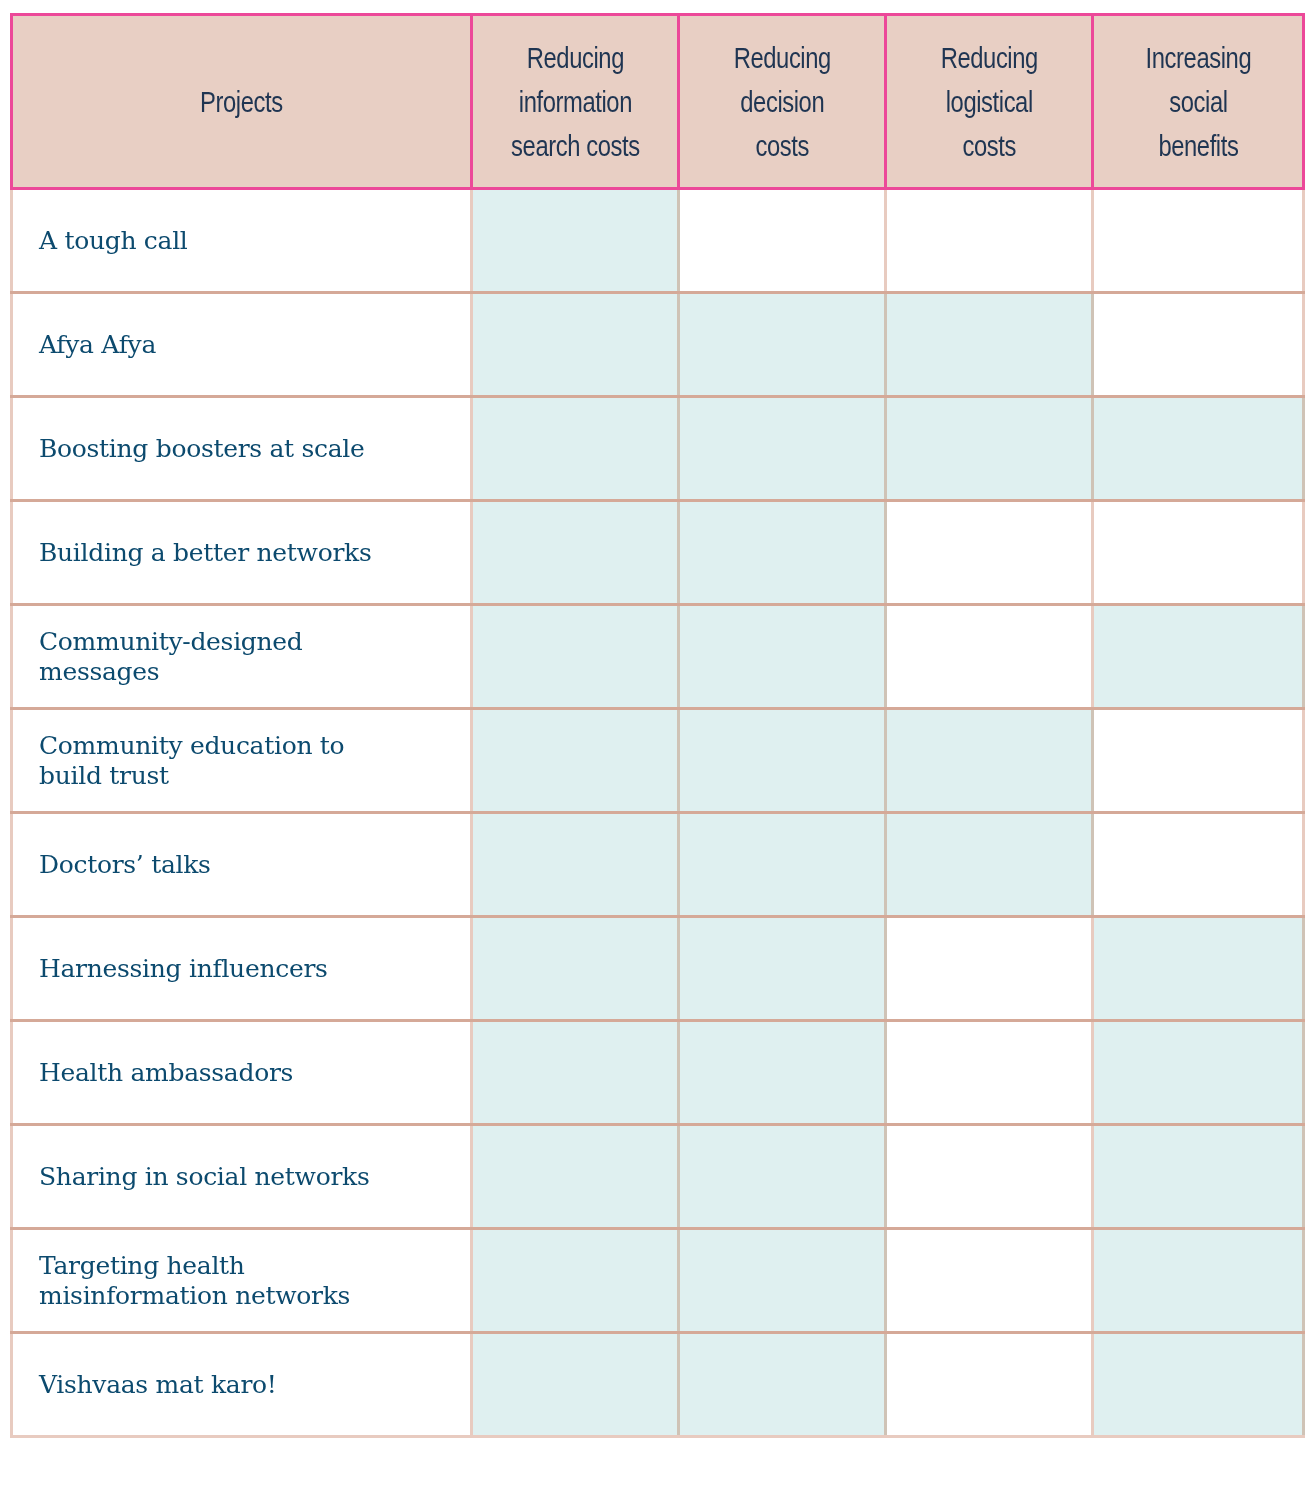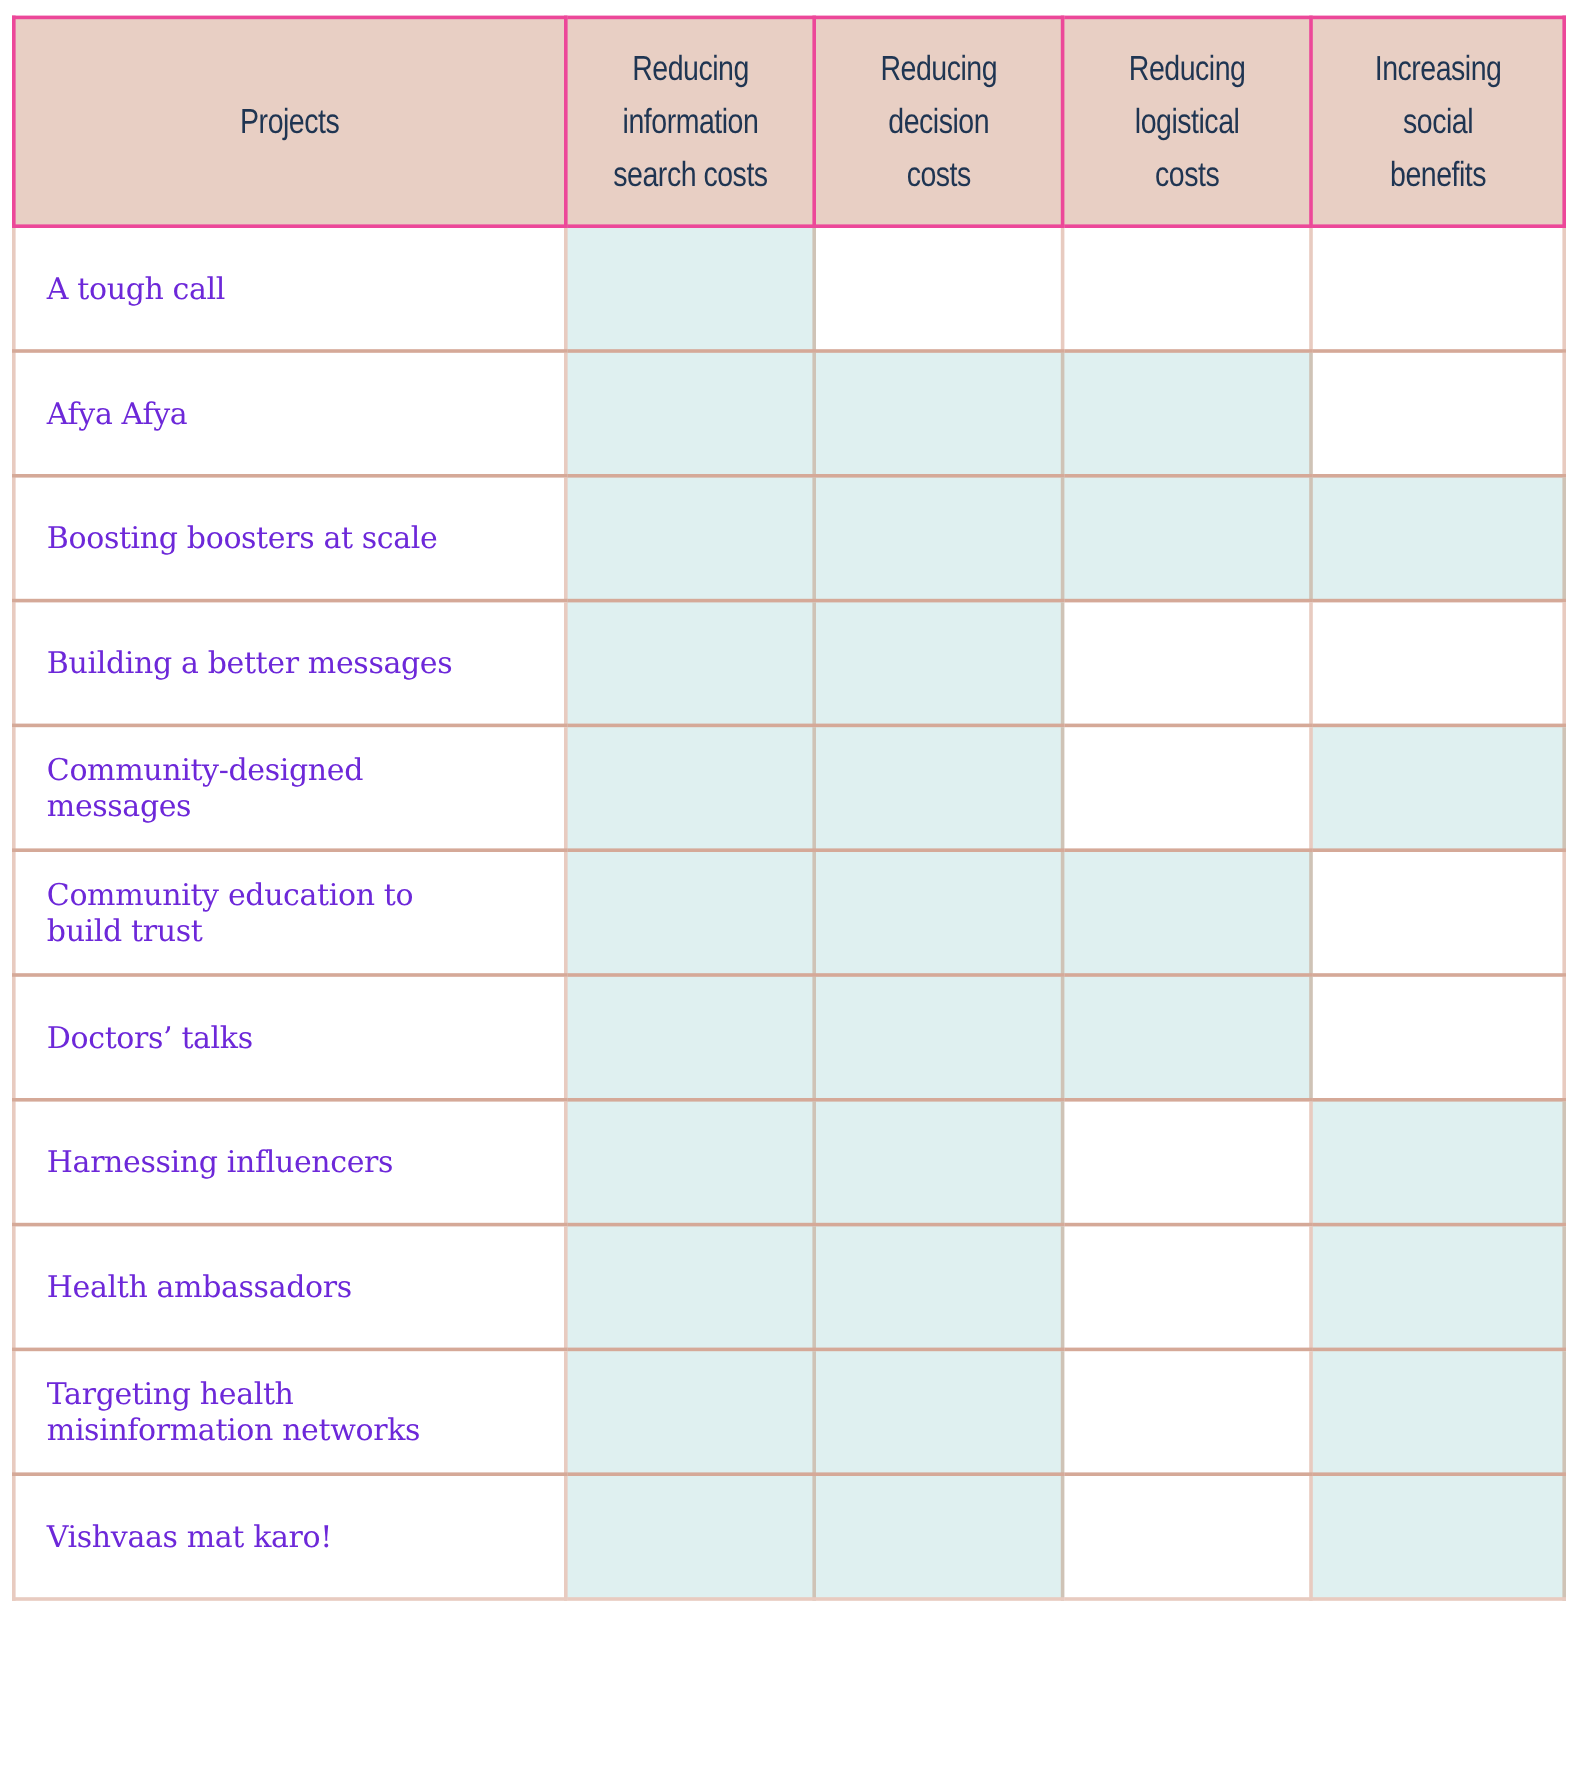--- a/index.html
+++ b/index.html
@@ -30,21 +30,21 @@
     border-top: 3px solid #d5a998;
     border-bottom: 3px solid #d5a998;
     border-left: 3px solid #e8cbc0;
     border-right: 3px solid #e8cbc0;
     padding: 0;
   }
   .tbl td.name {
     font-family: "DejaVu Serif", serif;
     font-size: 25px;
     line-height: 30px;
-    color: #6d28d9;
+    color: #0c4a6e;
     padding-left: 26px;
     padding-right: 20px;
     vertical-align: middle;
     letter-spacing: -0.3px;
   }
   .tbl td.cell.on { background: #dff0f0; border-left-color: #cfc3b6; border-right-color: #cfc3b6; }
   .tbl td.cell.off { background: #ffffff; }
   .tbl tr:last-child td { border-bottom-color: #e8cbc0; }
   col.c0 { width: 460px; }
   col.c1 { width: 207px; }
@@ -88,21 +88,21 @@
         <td class="cell off"></td>
       </tr>
       <tr>
         <td class="name"><span>Boosting boosters at scale</span></td>
         <td class="cell on"></td>
         <td class="cell on"></td>
         <td class="cell on"></td>
         <td class="cell on"></td>
       </tr>
       <tr>
-        <td class="name"><span>Building a better messages</span></td>
+        <td class="name"><span>Building a better networks</span></td>
         <td class="cell on"></td>
         <td class="cell on"></td>
         <td class="cell off"></td>
         <td class="cell off"></td>
       </tr>
       <tr>
         <td class="name"><span>Community-designed</span><br><span>messages</span></td>
         <td class="cell on"></td>
         <td class="cell on"></td>
         <td class="cell off"></td>
@@ -130,20 +130,27 @@
         <td class="cell on"></td>
       </tr>
       <tr>
         <td class="name"><span>Health ambassadors</span></td>
         <td class="cell on"></td>
         <td class="cell on"></td>
         <td class="cell off"></td>
         <td class="cell on"></td>
       </tr>
       <tr>
+        <td class="name"><span>Sharing in social networks</span></td>
+        <td class="cell on"></td>
+        <td class="cell on"></td>
+        <td class="cell off"></td>
+        <td class="cell on"></td>
+      </tr>
+      <tr>
         <td class="name"><span>Targeting health</span><br><span>misinformation networks</span></td>
         <td class="cell on"></td>
         <td class="cell on"></td>
         <td class="cell off"></td>
         <td class="cell on"></td>
       </tr>
       <tr>
         <td class="name"><span>Vishvaas mat karo!</span></td>
         <td class="cell on"></td>
         <td class="cell on"></td>

